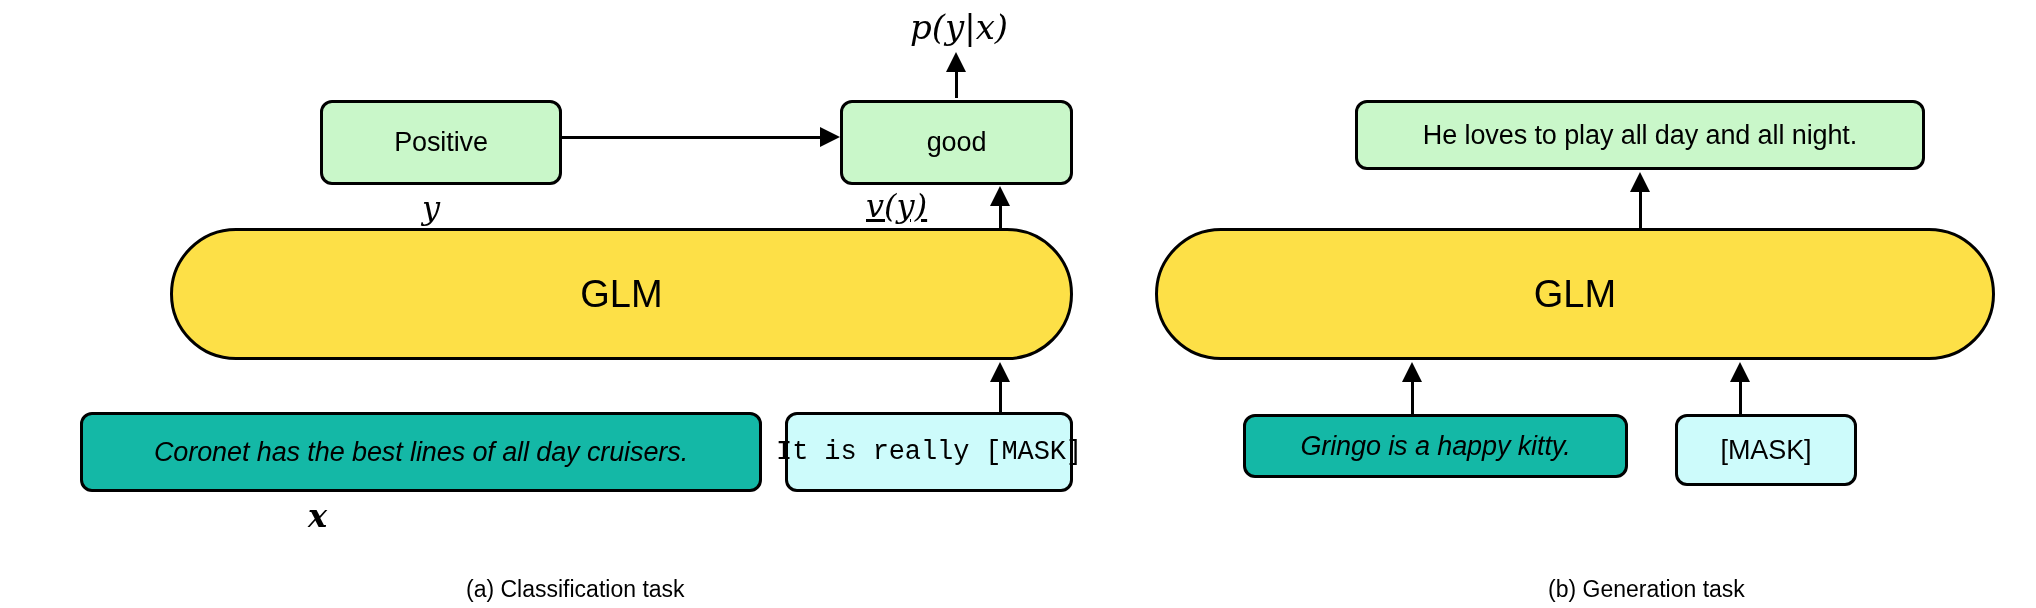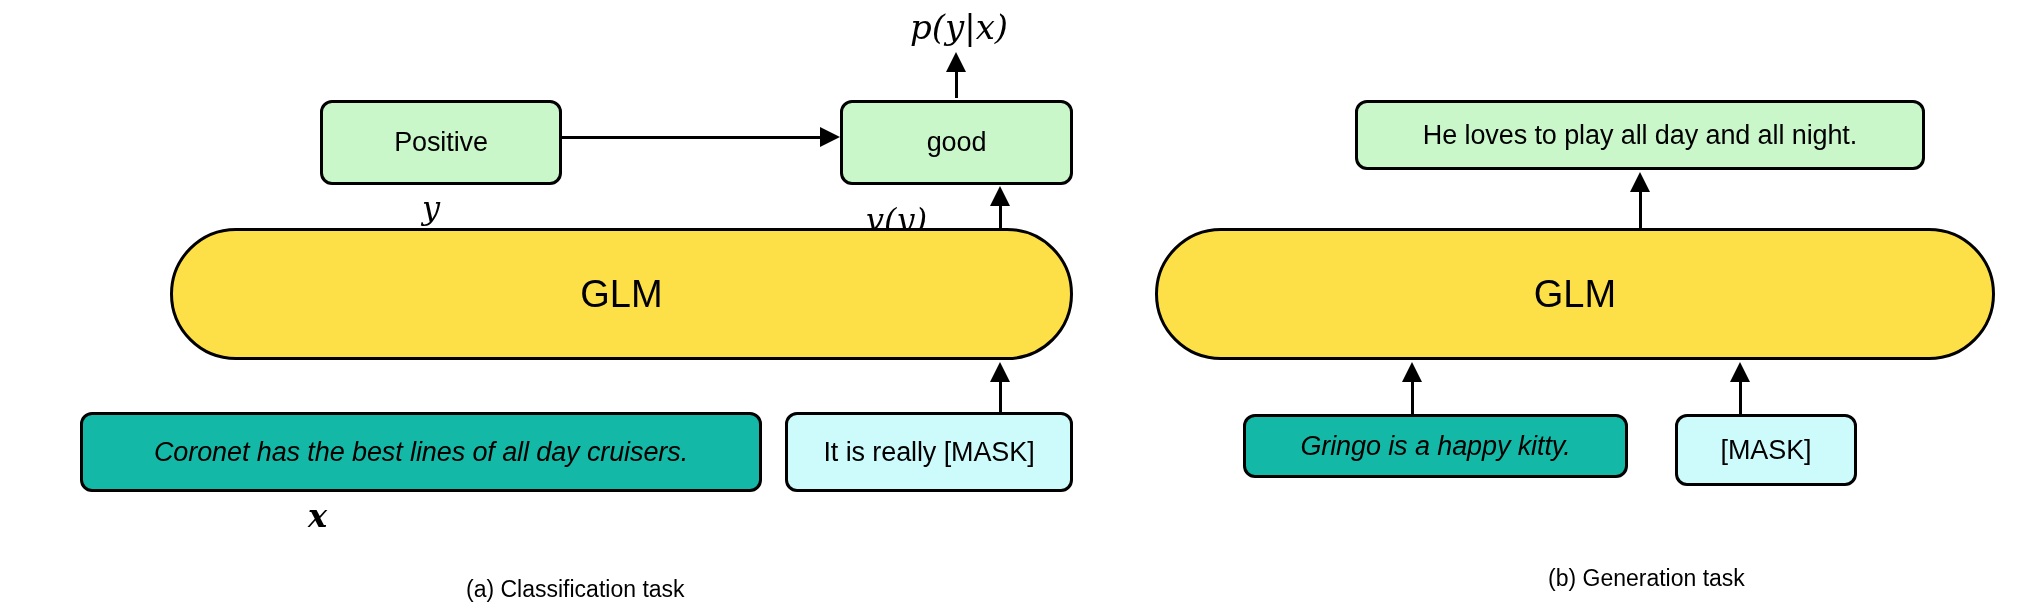--- a/index.html
+++ b/index.html
@@ -140,39 +140,39 @@
 
     <div class="math" style="left:422px; top:192px;">y</div>
 
     <div class="arrow-right" style="left:562px; top:137px; width:278px;">
       <div class="shaft" style="width:258px;"></div>
       <div class="head" style="left:258px;"></div>
     </div>
 
     <div class="node green" style="left:840px; top:100px; width:233px; height:85px;">good</div>
 
-    <div class="math" style="left:866px; top:204px;text-decoration:underline;">v(y)</div>
+    <div class="math" style="left:866px; top:190px;text-decoration:underline;">v(y)</div>
 
     <div class="arrow-up" style="left:1000px; top:186px; height:46px;">
       <div class="head"></div>
       <div class="shaft" style="height:33px;"></div>
     </div>
 
     <div class="glm" style="left:170px; top:228px; width:903px; height:132px;">GLM</div>
 
     <div class="arrow-up" style="left:1000px; top:362px; height:52px;">
       <div class="head"></div>
       <div class="shaft" style="height:39px;"></div>
     </div>
 
     <div class="node purple" style="left:80px; top:412px; width:682px; height:80px;">Coronet has the best lines of all day cruisers.</div>
 
     <div class="math math-bold" style="left:308px; top:500px;">x</div>
 
-    <div class="node cyan" style="left:785px; top:412px; width:288px; height:80px;">It is really [MASK]</div>
+    <div class="node cyan" style="left:785px; top:412px; width:288px; height:80px;font-family:Liberation Mono, monospace;">It is really [MASK]</div>
 
     <div class="caption" style="left:466px; top:547px;">(a) Classification task</div>
   </div>
 
   <div class="panel" id="panel-b">
 
     <div class="node green" style="left:255px; top:100px; width:570px; height:70px;">He loves to play all day and all night.</div>
 
     <div class="arrow-up" style="left:540px; top:172px; height:60px;">
       <div class="head"></div>
@@ -188,16 +188,16 @@
 
     <div class="arrow-up" style="left:640px; top:362px; height:52px;">
       <div class="head"></div>
       <div class="shaft" style="height:39px;"></div>
     </div>
 
     <div class="node purple" style="left:143px; top:414px; width:385px; height:64px;">Gringo is a happy kitty.</div>
 
     <div class="node cyan" style="left:575px; top:414px; width:182px; height:72px;">[MASK]</div>
 
-    <div class="caption" style="left:448px; top:536px;">(b) Generation task</div>
+    <div class="caption" style="left:448px; top:547px;">(b) Generation task</div>
   </div>
 
 </div>
 
 </body></html>

